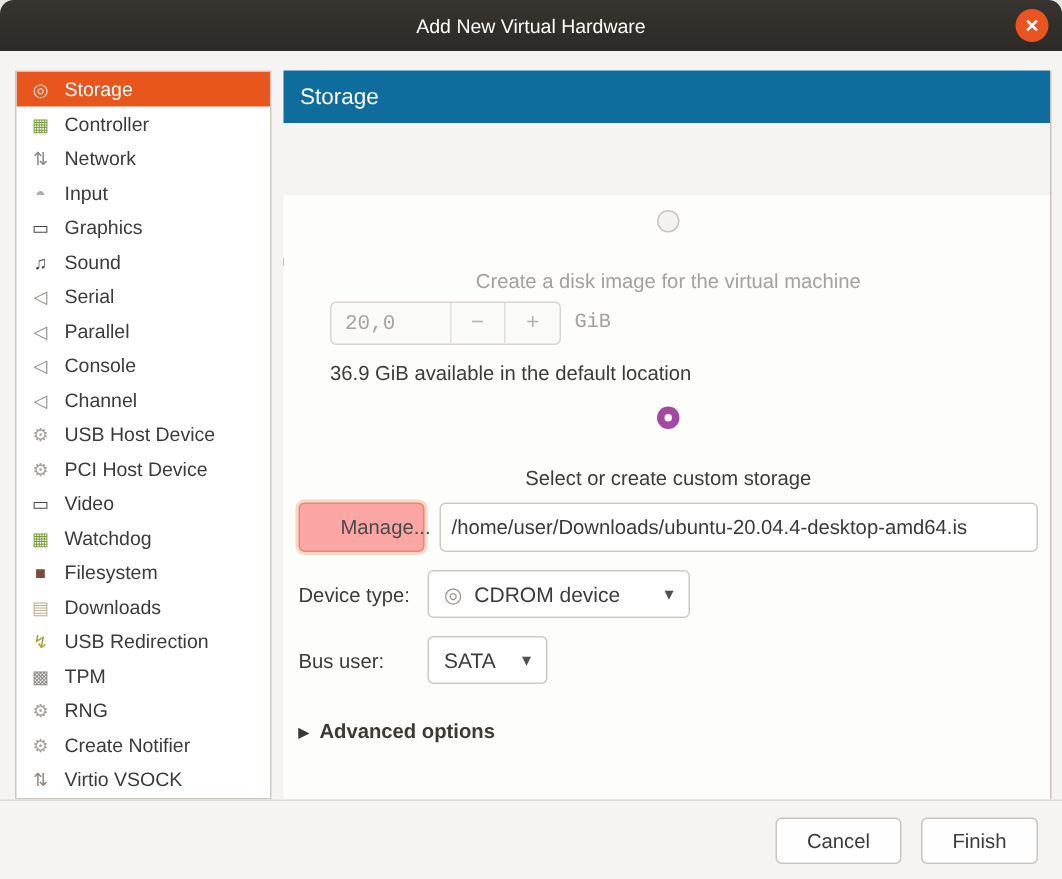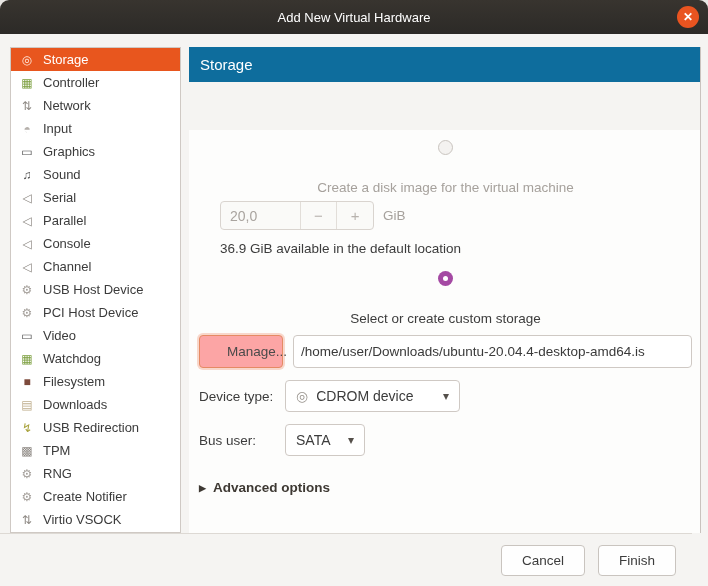--- a/index.html
+++ b/index.html
@@ -36,21 +36,21 @@
   .page{position:absolute;left:0;right:0;top:83px;bottom:0;background:#fdfdfc;
         padding:10px 8px 0 10px;box-sizing:border-box;font-size:13.5px;color:#3c3c3c;}
   
   .radio-row{display:flex;align-items:center;gap:25px;flex-direction:column;}
   .radio{width:15px;height:15px;border-radius:50%;box-sizing:border-box;flex:0 0 15px;}
   .radio.off{border:1.5px solid #c9c4bf;background:#f4f2f0;}
   .radio.on{background:#a449a3;display:flex;align-items:center;justify-content:center;}
   .radio.on::after{content:"";width:5px;height:5px;border-radius:50%;background:#fff;}
   .disabled-text{color:#a6a19c;}
   
-  .spin-row{display:flex;align-items:center;gap:9px;margin:6px 0 4px 21px;}
+  .spin-row{display:flex;align-items:center;gap:9px;margin:6px 0 4px 21px;font-family:Liberation Mono, monospace;}
   .spinbox{display:flex;width:154px;height:29px;border:1px solid #d9d4cf;border-radius:4px;
            background:#fafaf8;overflow:hidden;box-sizing:border-box;}
   .spin-entry{width:79px;display:flex;align-items:center;padding-left:9px;
               color:#a9a49f;font-size:14px;box-sizing:border-box;}
   .spin-btn{width:37px;border-left:1px solid #e2ded9;display:flex;align-items:center;
             justify-content:center;color:#b7b2ad;font-size:15px;box-sizing:border-box;}
   .avail{margin:11px 0 0 21px;color:#3c3c3c;}
   .row2{margin-top:15px;}
   
   .manage-row{display:flex;gap:10px;margin-top:9px;height:33px;}
@@ -69,21 +69,21 @@
          color:#3c3c3c;cursor:pointer;box-sizing:border-box;}
   .combo .cd{color:#9a958f;font-size:14px;}
   .combo .arrow{margin-left:auto;color:#55504b;font-size:12px;}
   .combo.device{width:175px;}
   .combo.bus{width:80px;}
   
   .advanced{display:flex;align-items:center;gap:7px;margin-top:24px;font-weight:bold;
             color:#3e3933;cursor:pointer;}
   .advanced .tri{font-size:9px;color:#3e3933;}
   
-  .actionbar{position:absolute;left:0;right:16px;top:533px;height:53px;background:#f5f4f2;
+  .actionbar{position:absolute;left:0;right:0;top:533px;height:53px;background:#f5f4f2;
              border-top:1px solid #ddd9d4;display:flex;align-items:center;
              justify-content:flex-end;gap:13px;padding-right:16px;box-sizing:border-box;}
   .btn{height:31px;background:#fefefe;border:1px solid #c9c4bf;border-radius:4px;
        color:#3c3c3c;font-size:13.5px;display:flex;align-items:center;justify-content:center;
        padding:0 20px;cursor:pointer;box-sizing:border-box;}
 </style>
 </head>
 <body>
 
 <div class="window">

